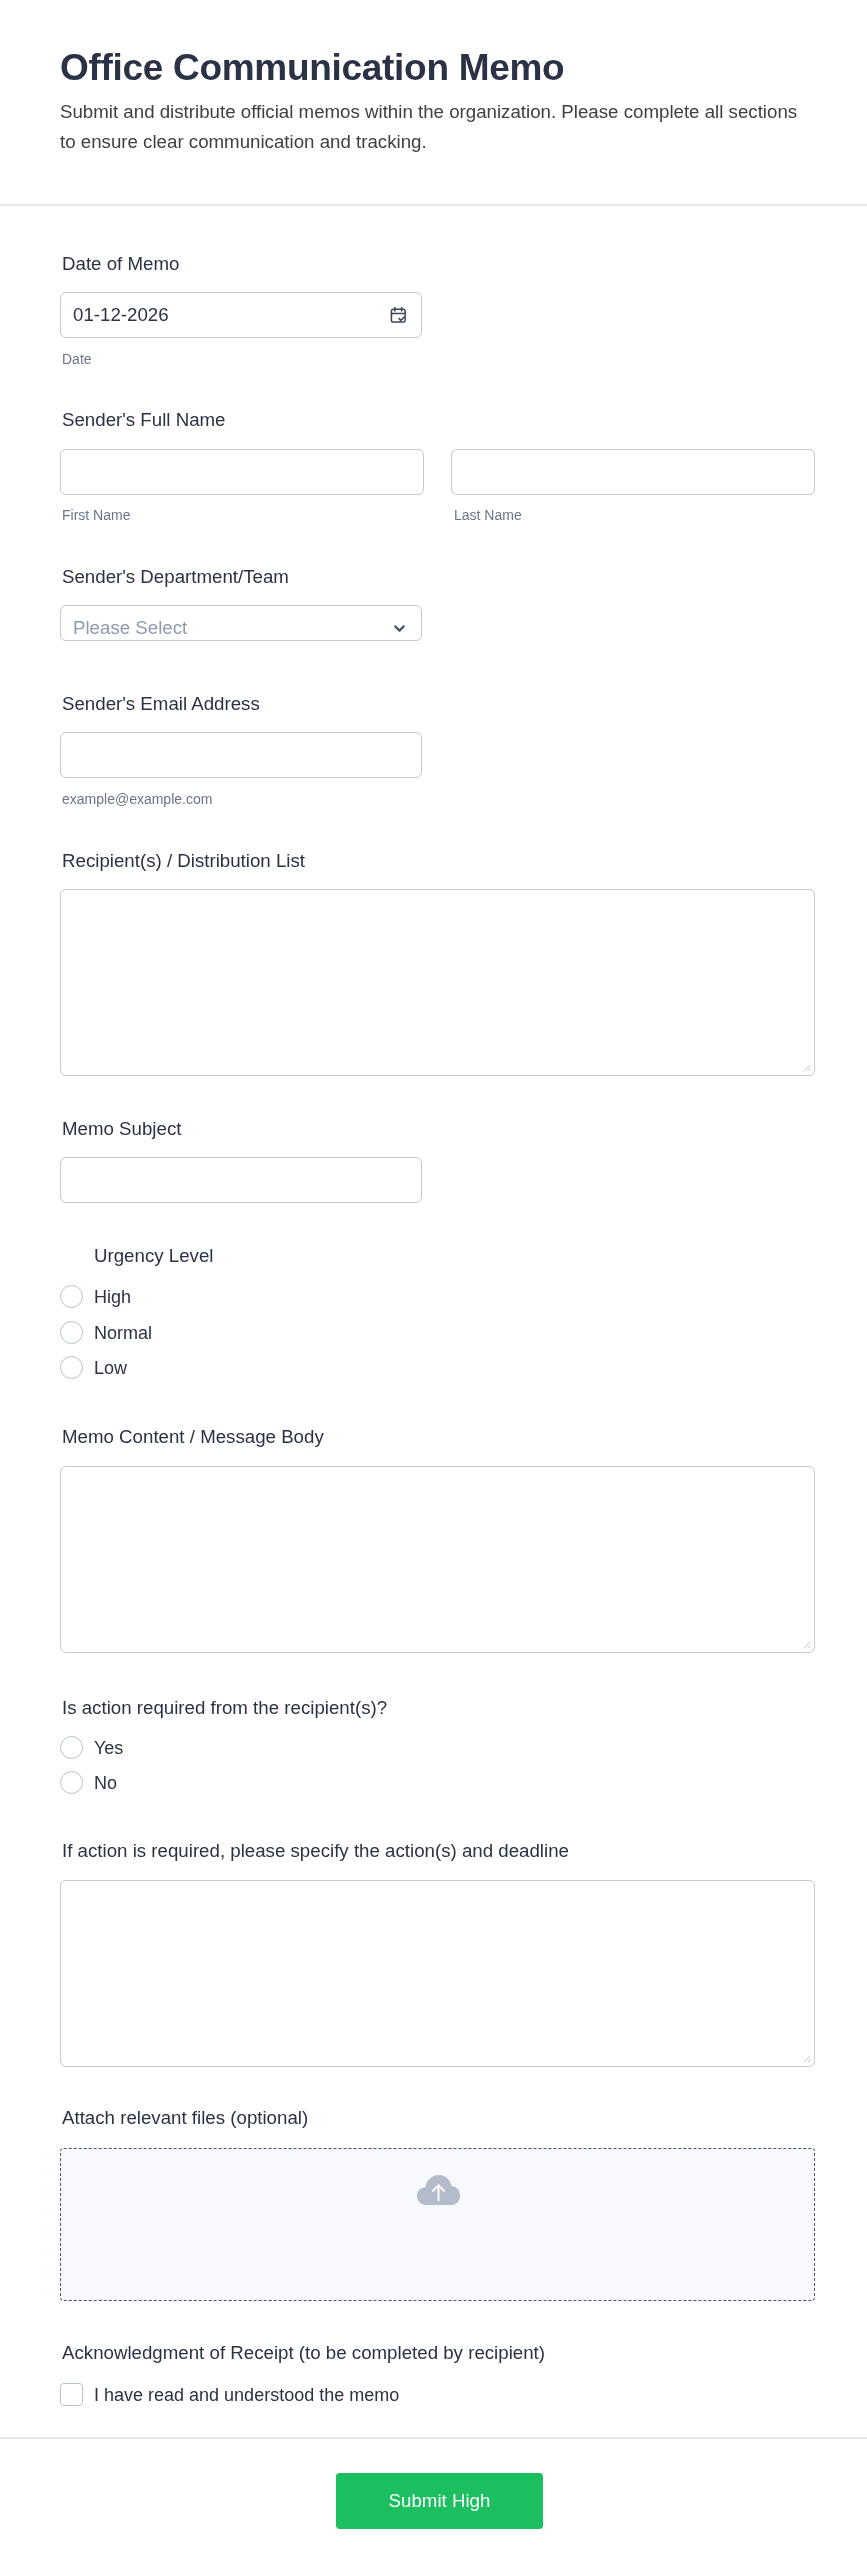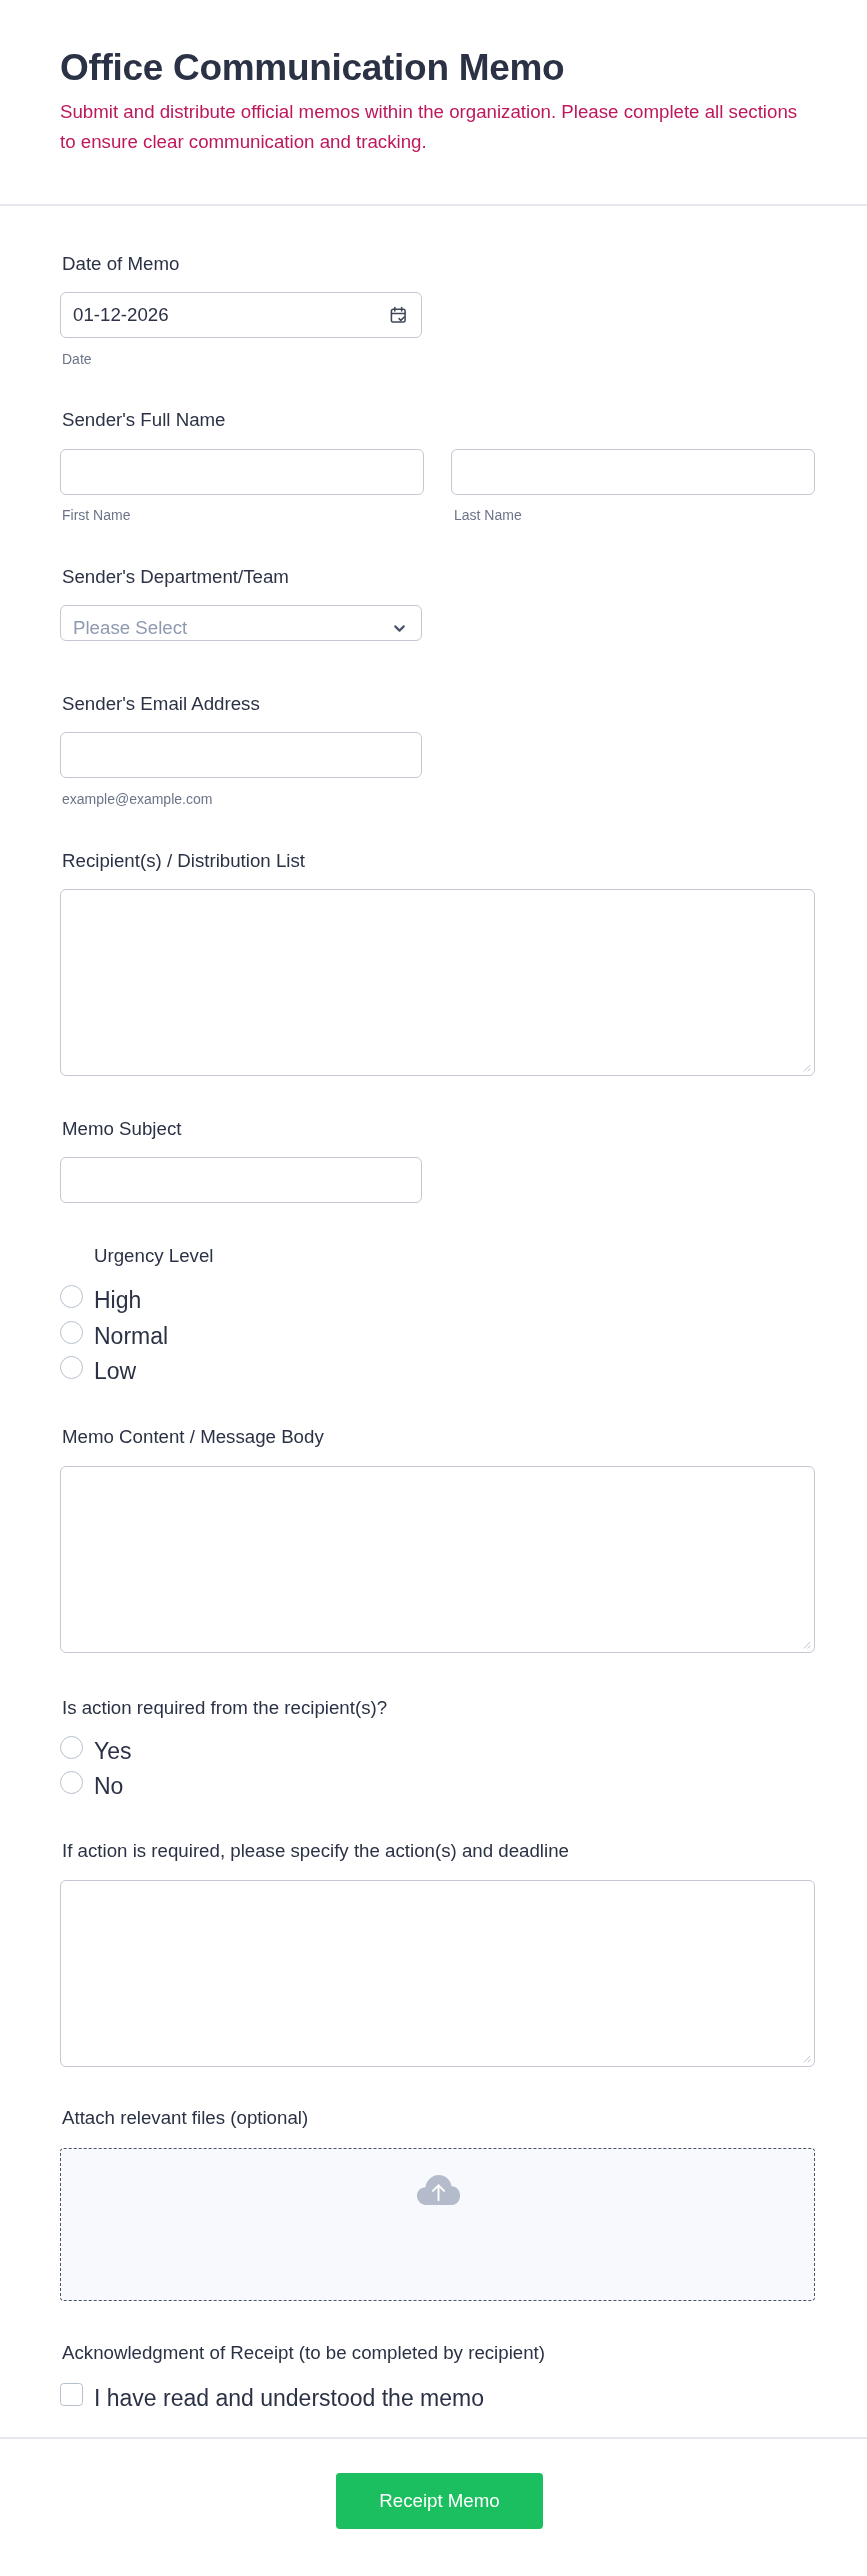--- a/index.html
+++ b/index.html
@@ -1,30 +1,30 @@
 <!DOCTYPE html>
 <html style="font-size:15px"><head>
 <meta charset="utf-8">
 <style>
   * { box-sizing: border-box; margin: 0; padding: 0; }
   html, body { width: 867px; height: 2576px; background: #ffffff; }
   body { position: relative; font-family: "Liberation Sans", sans-serif; color: #2b3245; overflow: hidden; }
   .abs { position: absolute; }
   .title { left: 60px; top: 47px; font-size: 37px; font-weight: bold; color: #2b3245; letter-spacing: -0.3px; }
-  .subtitle { left: 60px; top: 97px; width: 746px; font-size: 18.7px; line-height: 30px; color: #be185d; }
+  .subtitle { left: 60px; top: 97px; width: 746px; font-size: 18.7px; line-height: 30px; color: #404040; }
   .divider { left: 0; width: 867px; height: 1.9px; background: #e6e8ef; }
   .label { left: 62px; font-size: 18.7px; color: #2b3245; }
   .sublabel { left: 62px; font-size: 14px; color: #6b7488; }
   .input { background: #fff; border: 0.9px solid #c3c8d3; border-radius: 6px; }
   .input-text { position: absolute; left: 12px; top: 11.2px; font-size: 18.7px; color: #2b3245; }
   .placeholder { color: #8f9ab0; }
   .icon-right { position: absolute; right: 13px; top: 12px; width: 20.5px; height: 20.5px; }
   .grip { position: absolute; right: 2.8px; bottom: 2.8px; width: 9.3px; height: 9.3px; }
   .radio { left: 60px; width: 23px; height: 23px; border: 1.4px solid #b8bfcc; border-radius: 50%; background: #fff; }
-  .opt-label { left: 94px; font-size: 23px; color: #2b3245; }
+  .opt-label { left: 94px; font-size: 18px; color: #2b3245; }
   .checkbox { left: 60px; width: 23px; height: 23px; border: 1.4px solid #b8bfcc; border-radius: 3.7px; background: #fff; }
   .dropzone { left: 60px; top: 2148px; width: 755px; height: 153px; border: 1.4px dashed #4a5468; border-radius: 3.7px; background: #f8f9fc; }
   .upload-title { position: absolute; left: 0; width: 100%; top: 76px; text-align: center; font-size: 20.5px; font-weight: bold; color: #2b3245; }
   .upload-sub { position: absolute; left: 0; width: 100%; top: 108px; text-align: center; font-size: 16px; color: #556178; }
   .cloud { position: absolute; left: 355px; top: 25px; width: 45px; height: 32px; }
   .submit { left: 336px; top: 2473px; width: 207px; height: 56px; background: #1bbf5f; border-radius: 3.7px; color: #ffffff; font-size: 18.7px; text-align: center; line-height: 56px; border: none; }
 </style>
 </head>
 <body>
 
@@ -119,14 +119,14 @@
     <line x1="24" y1="12" x2="24" y2="28" stroke="#ffffff" stroke-width="2" stroke-linecap="round"></line>
     <polyline points="18,18 24,12 30,18" fill="none" stroke="#ffffff" stroke-width="2" stroke-linecap="round" stroke-linejoin="round"></polyline>
   </svg>
 </div>
 
 <div class="abs label" style="top:2342px;">Acknowledgment of Receipt (to be completed by recipient)</div>
 <div class="abs checkbox" style="top:2383px;"></div>
 <div class="abs opt-label" style="top:2385px;">I have read and understood the memo</div>
 
 <div class="abs divider" style="top:2437px;"></div>
-<button class="abs submit">Receipt Memo</button>
+<button class="abs submit">Submit High</button>
 
 
 </body></html>

